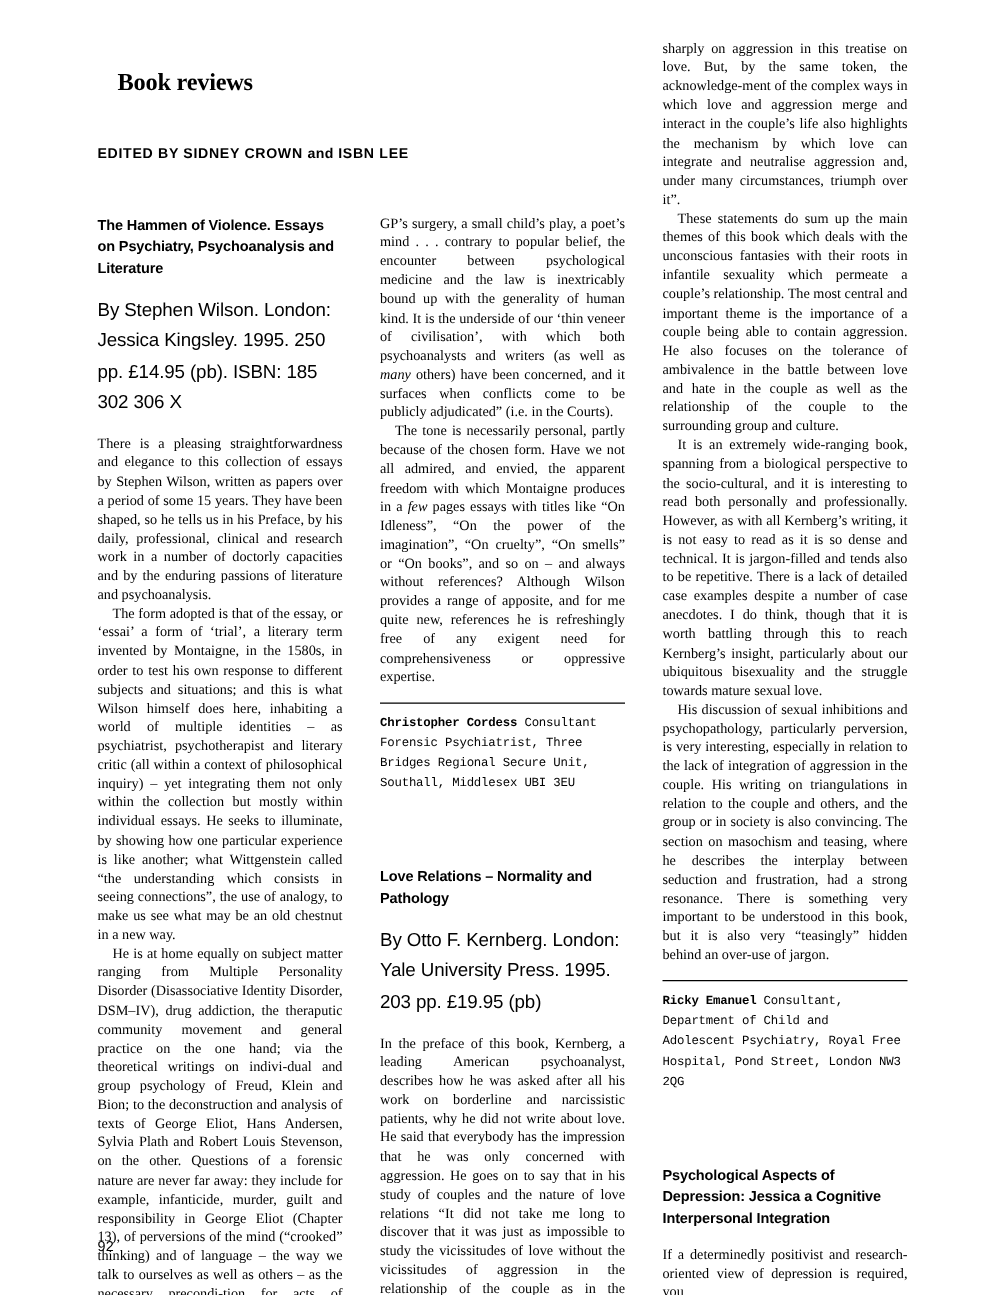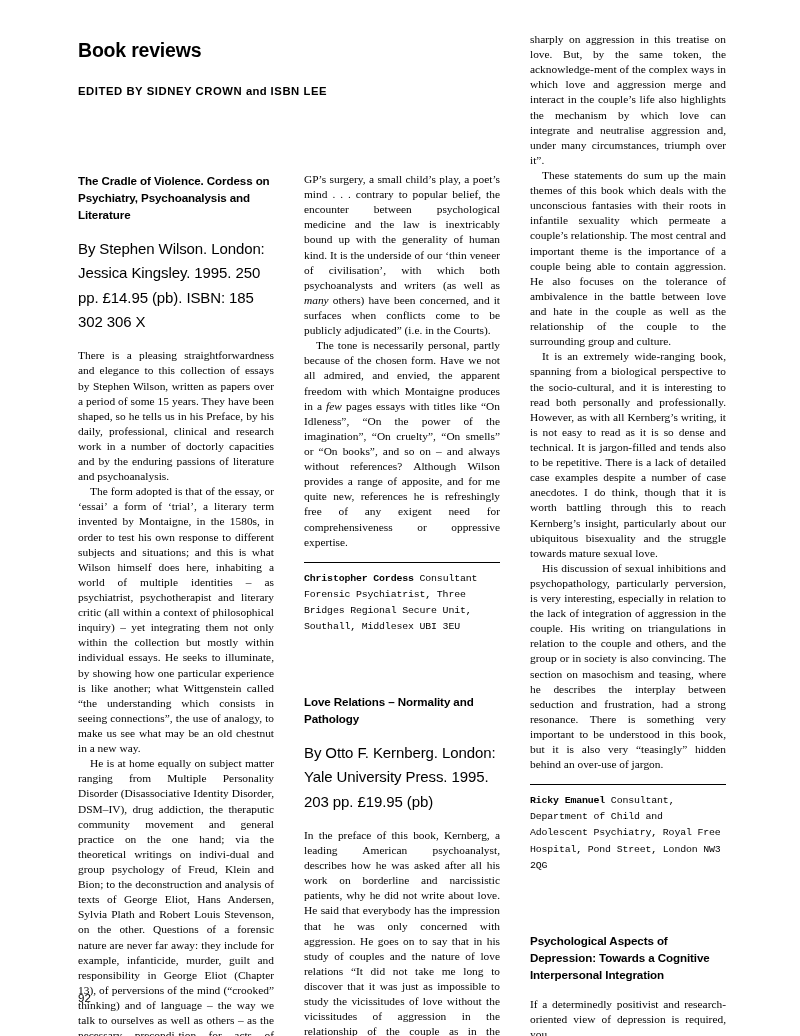--- a/index.html
+++ b/index.html
@@ -26,26 +26,26 @@
   }
 
   
   .masthead {
     position: absolute;
     left: 78px;
     top: 40px;
     width: 600px;
   }
   .masthead-title {
-    font-family: Liberation Sans, sans-serif;
+    font-family: Liberation Serif, serif;
     font-weight: bold;
     font-size: 19.5px;
     letter-spacing: -0.2px;
     line-height: 1.1;
-    margin: 0;
+    margin: 16px;
   }
   .masthead-editors {
     font-family: "Liberation Sans", sans-serif;
     font-weight: bold;
     font-size: 11.3px;
     letter-spacing: 0.55px;
     margin: 0;
     padding-top: 24px;
   }
   .masthead-editors .lc {
@@ -146,21 +146,21 @@
       <span class="lc">and</span>
       <span>ISBN LEE</span>
     </p>
   </div>
 
   <div class="columns">
 
     <div class="col col-1">
 
       <div>
-        <h2 class="review-title">The Cradle of Violence. Cordess on Psychiatry, Psychoanalysis and Literature</h2>
+        <h2 class="review-title">The Hammen of Violence. Essays on Psychiatry, Psychoanalysis and Literature</h2>
         <p class="review-meta">
           <span>By Stephen Wilson. London: Jessica Kingsley.</span>
           <span>1995. 250 pp. £14.95 (pb). ISBN: 185 302 306 X</span>
         </p>
         <p class="body-text no-indent">There is a pleasing straightforwardness and elegance to this collection of essays by Stephen Wilson, written as papers over a period of some 15 years. They have been shaped, so he tells us in his Preface, by his daily, professional, clinical and research work in a number of doctorly capacities and by the enduring passions of literature and psychoanalysis.</p>
         <p class="body-text">The form adopted is that of the essay, or ‘essai’ a form of ‘trial’, a literary term invented by Montaigne, in the 1580s, in order to test his own response to different subjects and situations; and this is what Wilson himself does here, inhabiting a world of multiple identities – as psychiatrist, psychotherapist and literary critic (all within a context of philosophical inquiry) – yet integrating them not only within the collection but mostly within individual essays. He seeks to illuminate, by showing how one particular experience is like another; what Wittgenstein called “the understanding which consists in seeing connections”, the use of analogy, to make us see what may be an old chestnut in a new way.</p>
         <p class="body-text">He is at home equally on subject matter ranging from Multiple Personality Disorder (Disassociative Identity Disorder, DSM–IV), drug addiction, the theraputic community movement and general practice on the one hand; via the theoretical writings on indivi-dual and group psychology of Freud, Klein and Bion; to the deconstruction and analysis of texts of George Eliot, Hans Andersen, Sylvia Plath and Robert Louis Stevenson, on the other. Questions of a forensic nature are never far away: they include for example, infanticide, murder, guilt and responsibility in George Eliot (Chapter 13), of perversions of the mind (“crooked” thinking) and of language – the way we talk to ourselves as well as others – as the necessary precondi-tion for acts of violence (Chapter 6). Wilson, in his Preface puts it well: “none of this could be described as mainstream forensic psychotherapy, yet almost every essay touches on the subject – the murderous impulse in a dream, a novelist’s work, a</p>
       </div>
 
     </div>
@@ -199,21 +199,21 @@
         <p class="body-text">His discussion of sexual inhibitions and psychopathology, particularly perversion, is very interesting, especially in relation to the lack of integration of aggression in the couple. His writing on triangulations in relation to the couple and others, and the group or in society is also convincing. The section on masochism and teasing, where he describes the interplay between seduction and frustration, had a strong resonance. There is something very important to be understood in this book, but it is also very “teasingly” hidden behind an over-use of jargon.</p>
 
         <div class="sig">
           <p class="sig-text"><span class="sig-name">Ricky Emanuel</span><span> Consultant, Department of Child and Adolescent Psychiatry, Royal Free Hospital, Pond Street, London NW3 2QG</span></p>
         </div>
       </div>
 
       <div class="gap-lg"></div>
 
       <div>
-        <h2 class="review-title">Psychological Aspects of Depression: Towards a Cognitive Interpersonal Integration</h2>
+        <h2 class="review-title">Psychological Aspects of Depression: Jessica a Cognitive Interpersonal Integration</h2>
         <p class="body-text no-indent">If a determinedly positivist and research-oriented view of depression is required, you</p>
       </div>
 
     </div>
 
   </div>
 
   <div class="folio">92</div>
 
 </div>

